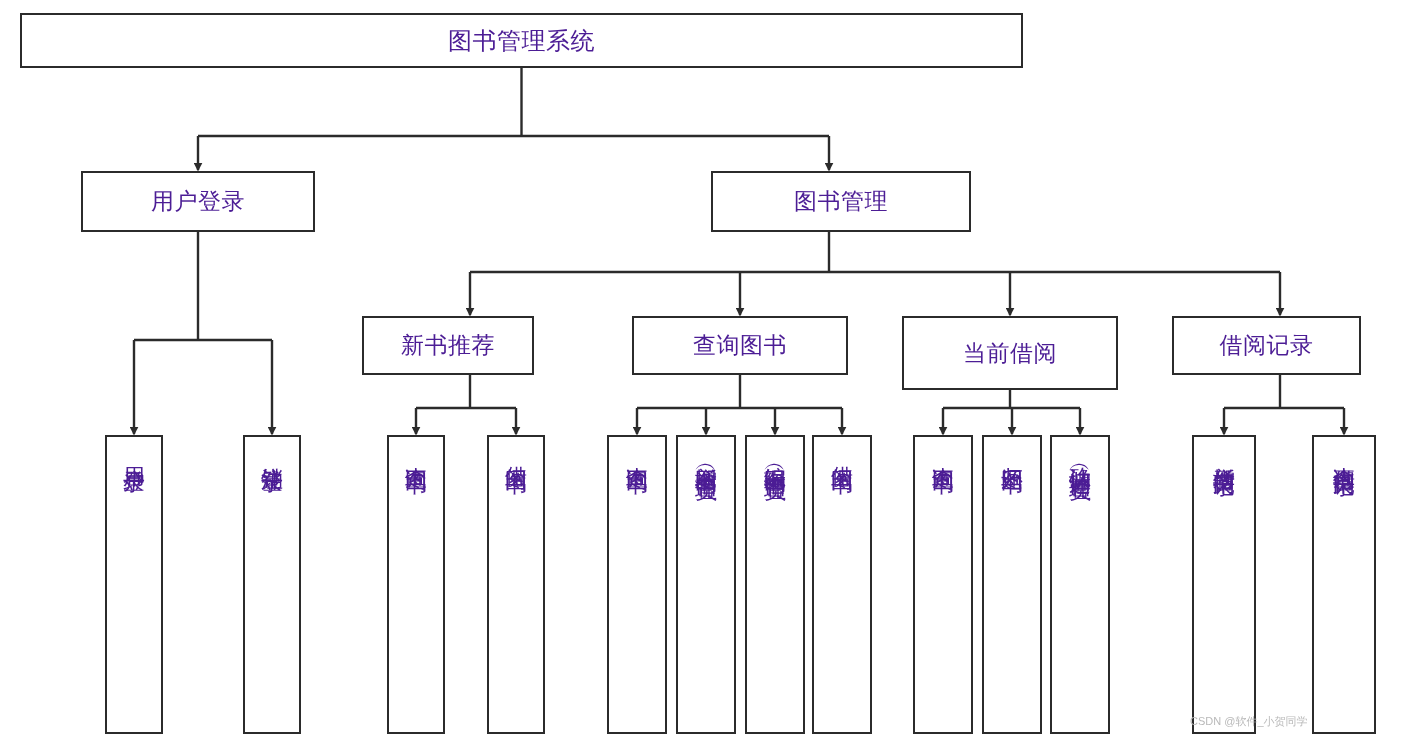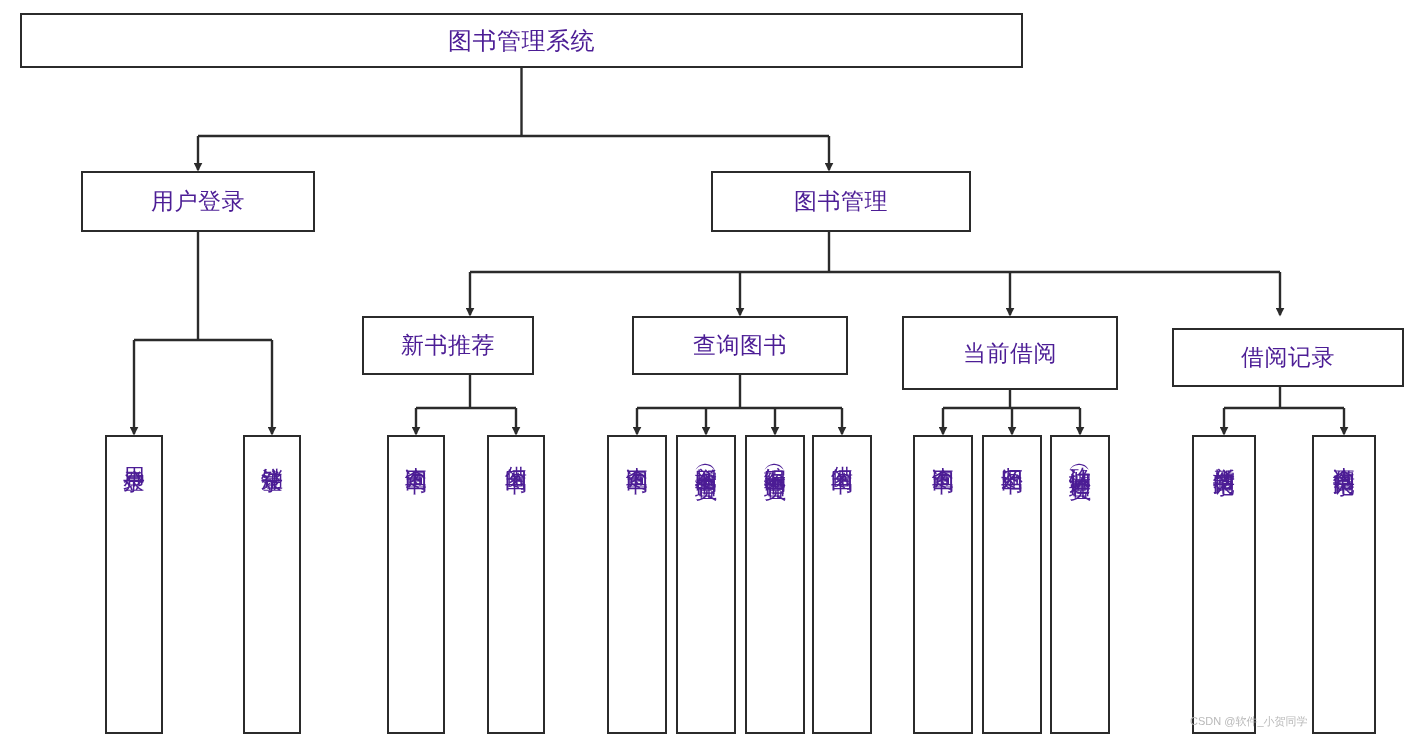--- a/index.html
+++ b/index.html
@@ -133,21 +133,21 @@
       </div>
       <div class="node horizontal" style="left: 362px; top: 316px; width: 172px; height: 59px;">
         <span class="node-label">新书推荐</span>
       </div>
       <div class="node horizontal" style="left: 632px; top: 316px; width: 216px; height: 59px;">
         <span class="node-label">查询图书</span>
       </div>
       <div class="node horizontal" style="left: 902px; top: 316px; width: 216px; height: 74px;">
         <span class="node-label">当前借阅</span>
       </div>
-      <div class="node horizontal" style="left: 1172px; top: 328px; width: 232px; height: 59px;">
+      <div class="node horizontal" style="left: 1172px; top: 316px; width: 189px; height: 59px;">
         <span class="node-label">借阅记录</span>
       </div>
       <div class="node vertical" style="left: 105px; top: 435px; width: 58px; height: 299px;">
         <span class="node-label">用户登录</span>
       </div>
       <div class="node vertical" style="left: 243px; top: 435px; width: 58px; height: 299px;">
         <span class="node-label">注销登录</span>
       </div>
       <div class="node vertical" style="left: 387px; top: 435px; width: 58px; height: 299px;">
         <span class="node-label">查询图书</span>

